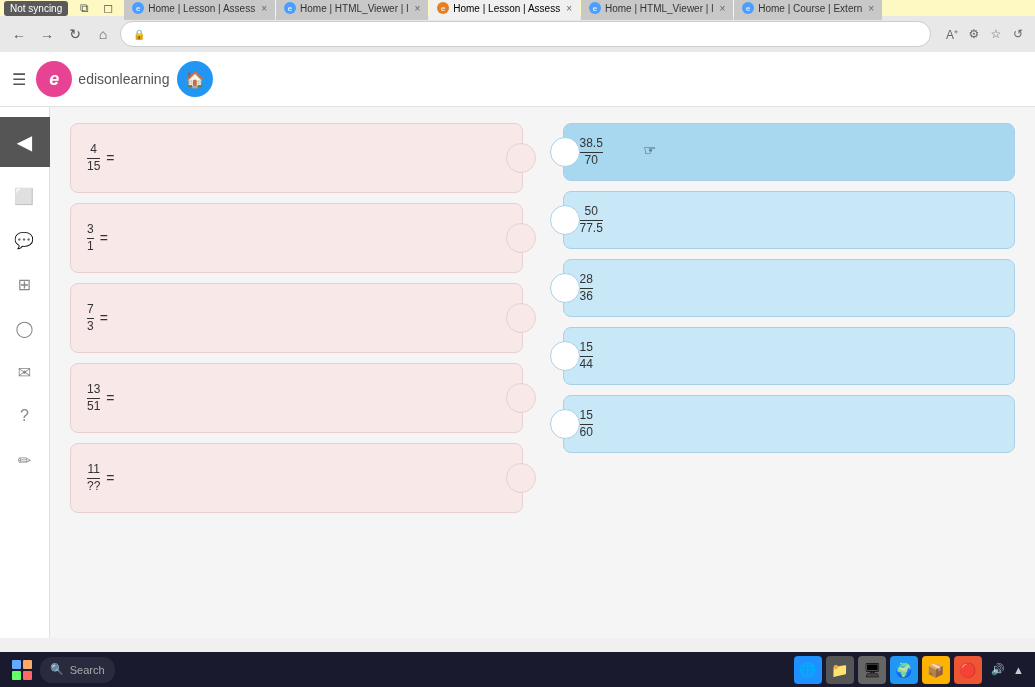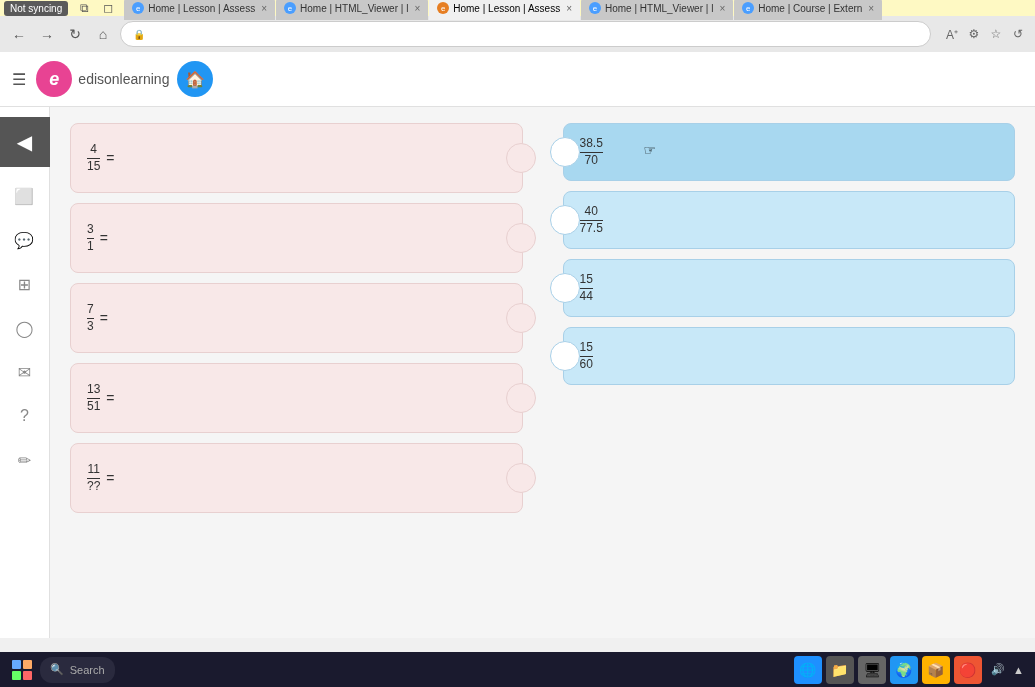--- a/index.html
+++ b/index.html
@@ -602,25 +602,31 @@
       <div class="puzzle-piece-right selected">
         <div class="fraction">
           <span class="numerator">38.5</span>
           <span class="denominator">70</span>
         </div>
         <span class="cursor-hand" style="left:80px; top:18px;">☞</span>
       </div>
 
       <div class="puzzle-piece-right">
         <div class="fraction">
-          <span class="numerator">40</span>
+          <span class="numerator">50</span>
           <span class="denominator">77.5</span>
         </div>
       </div>
 
+      <div class="puzzle-piece-right">
+        <div class="fraction">
+          <span class="numerator">28</span>
+          <span class="denominator">36</span>
+        </div>
+      </div>
 
       <div class="puzzle-piece-right">
         <div class="fraction">
           <span class="numerator">15</span>
           <span class="denominator">44</span>
         </div>
       </div>
 
       <div class="puzzle-piece-right">
         <div class="fraction">

